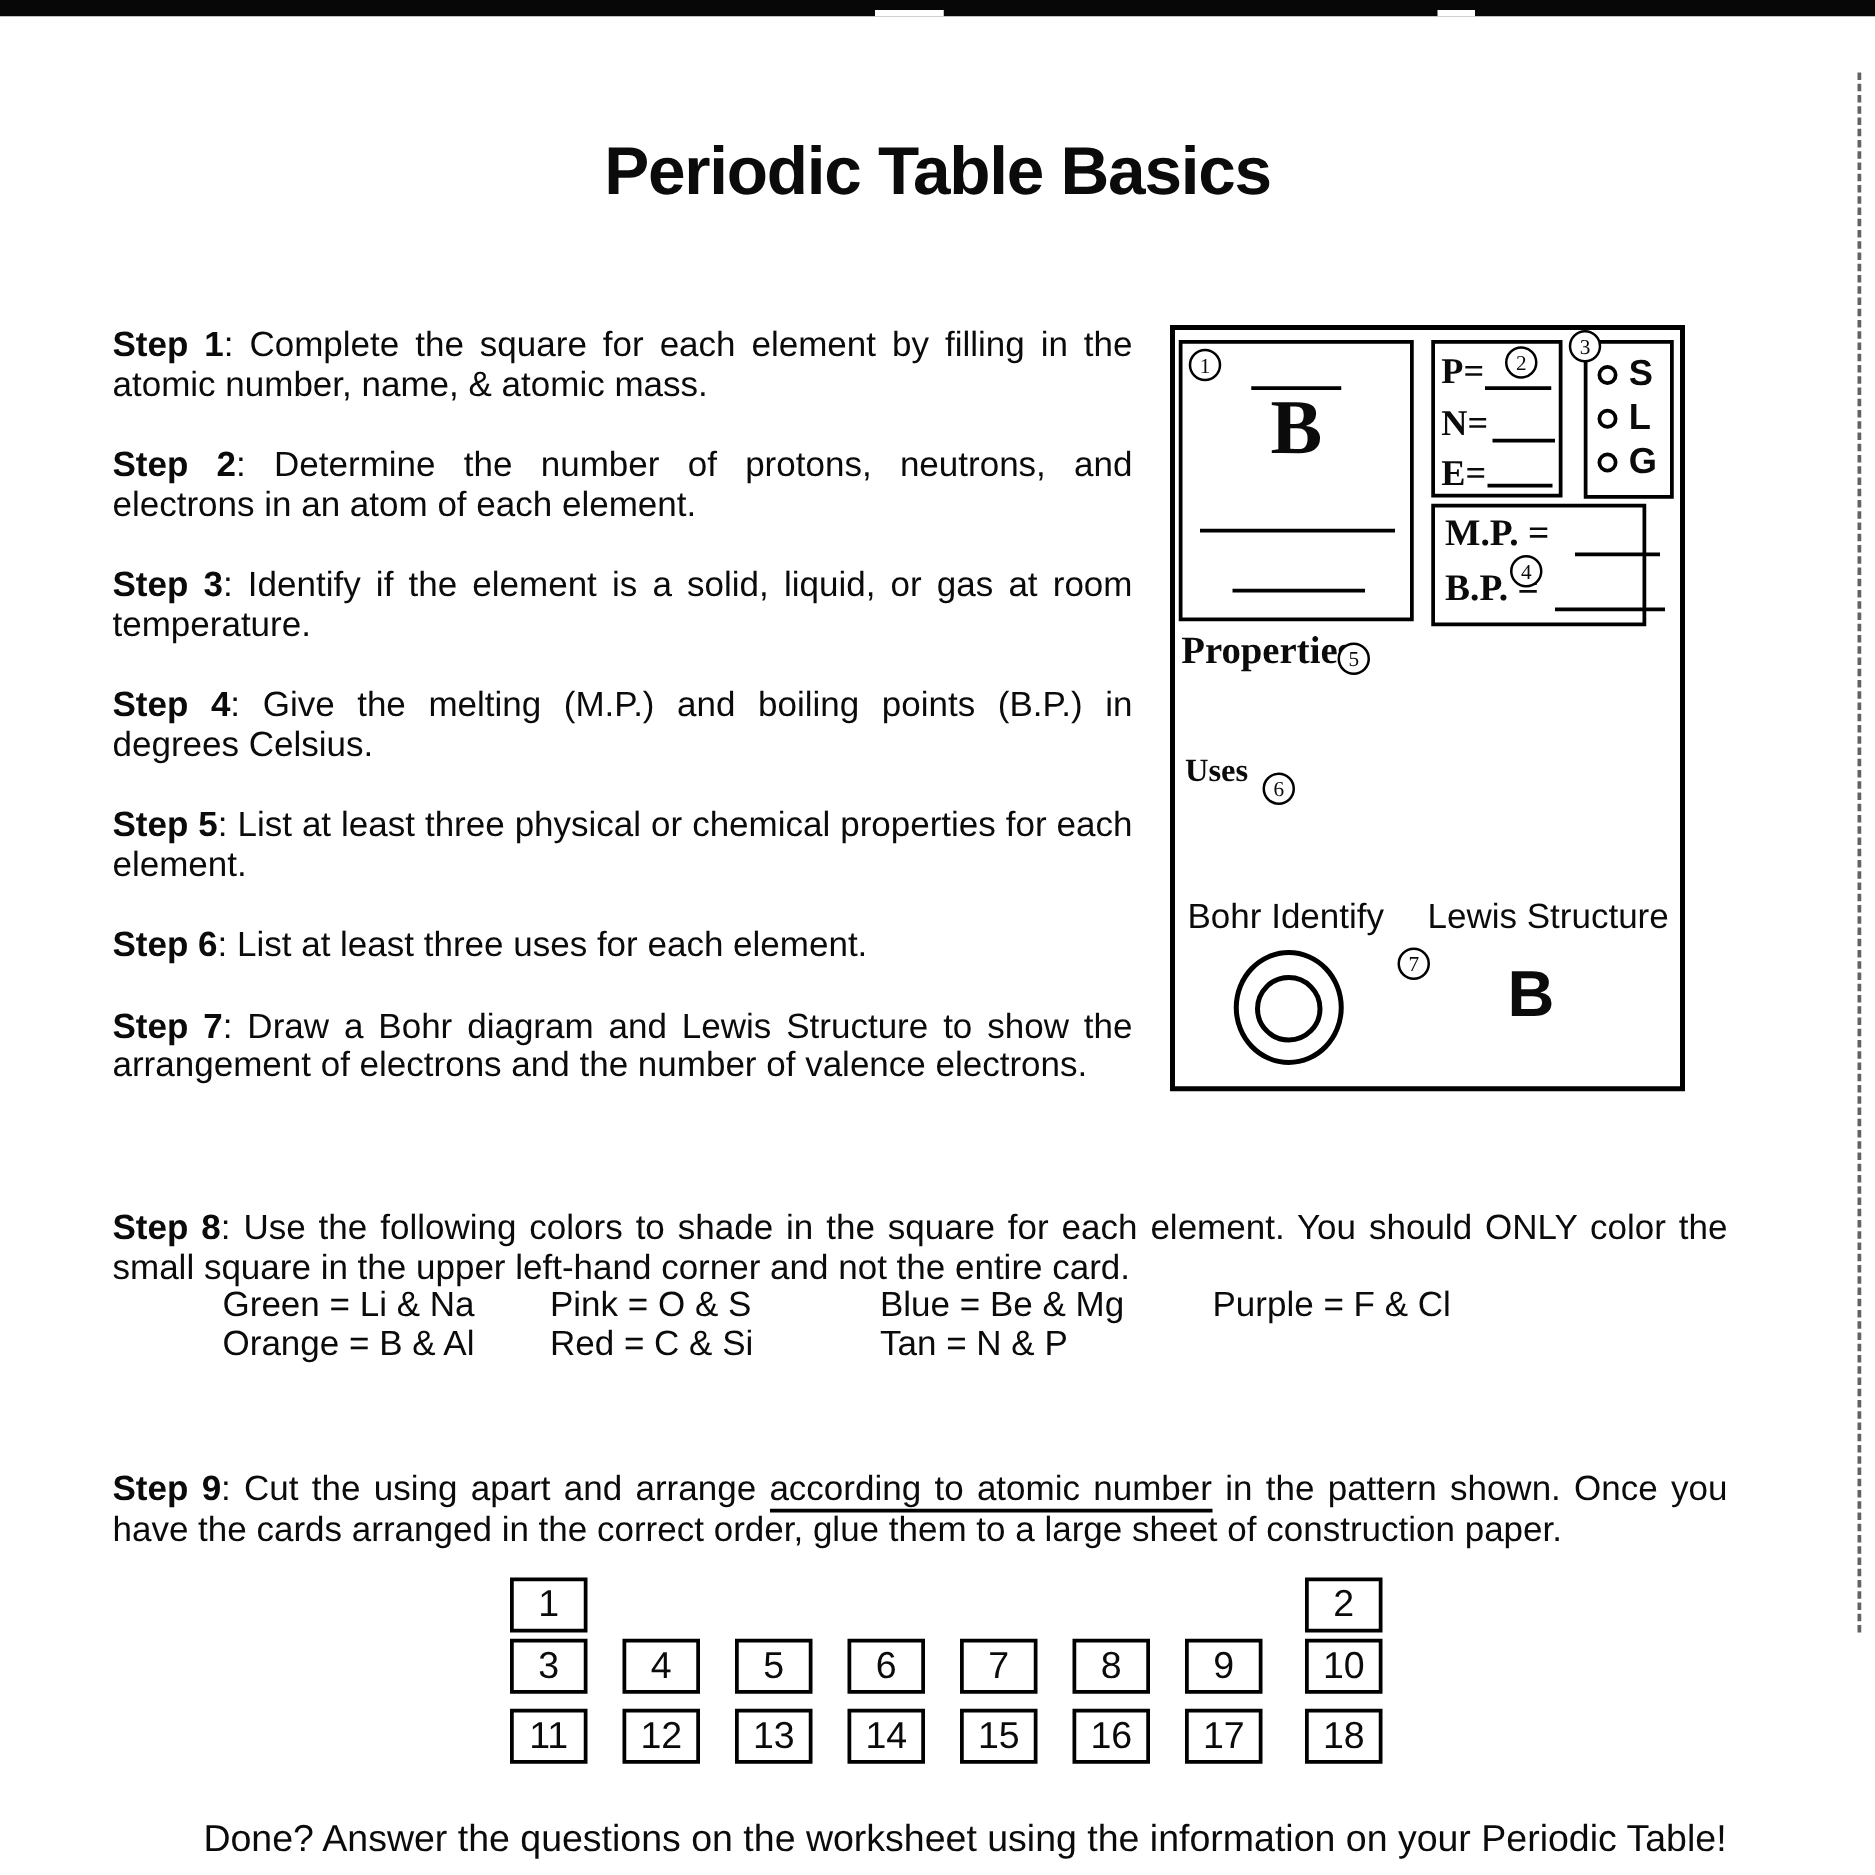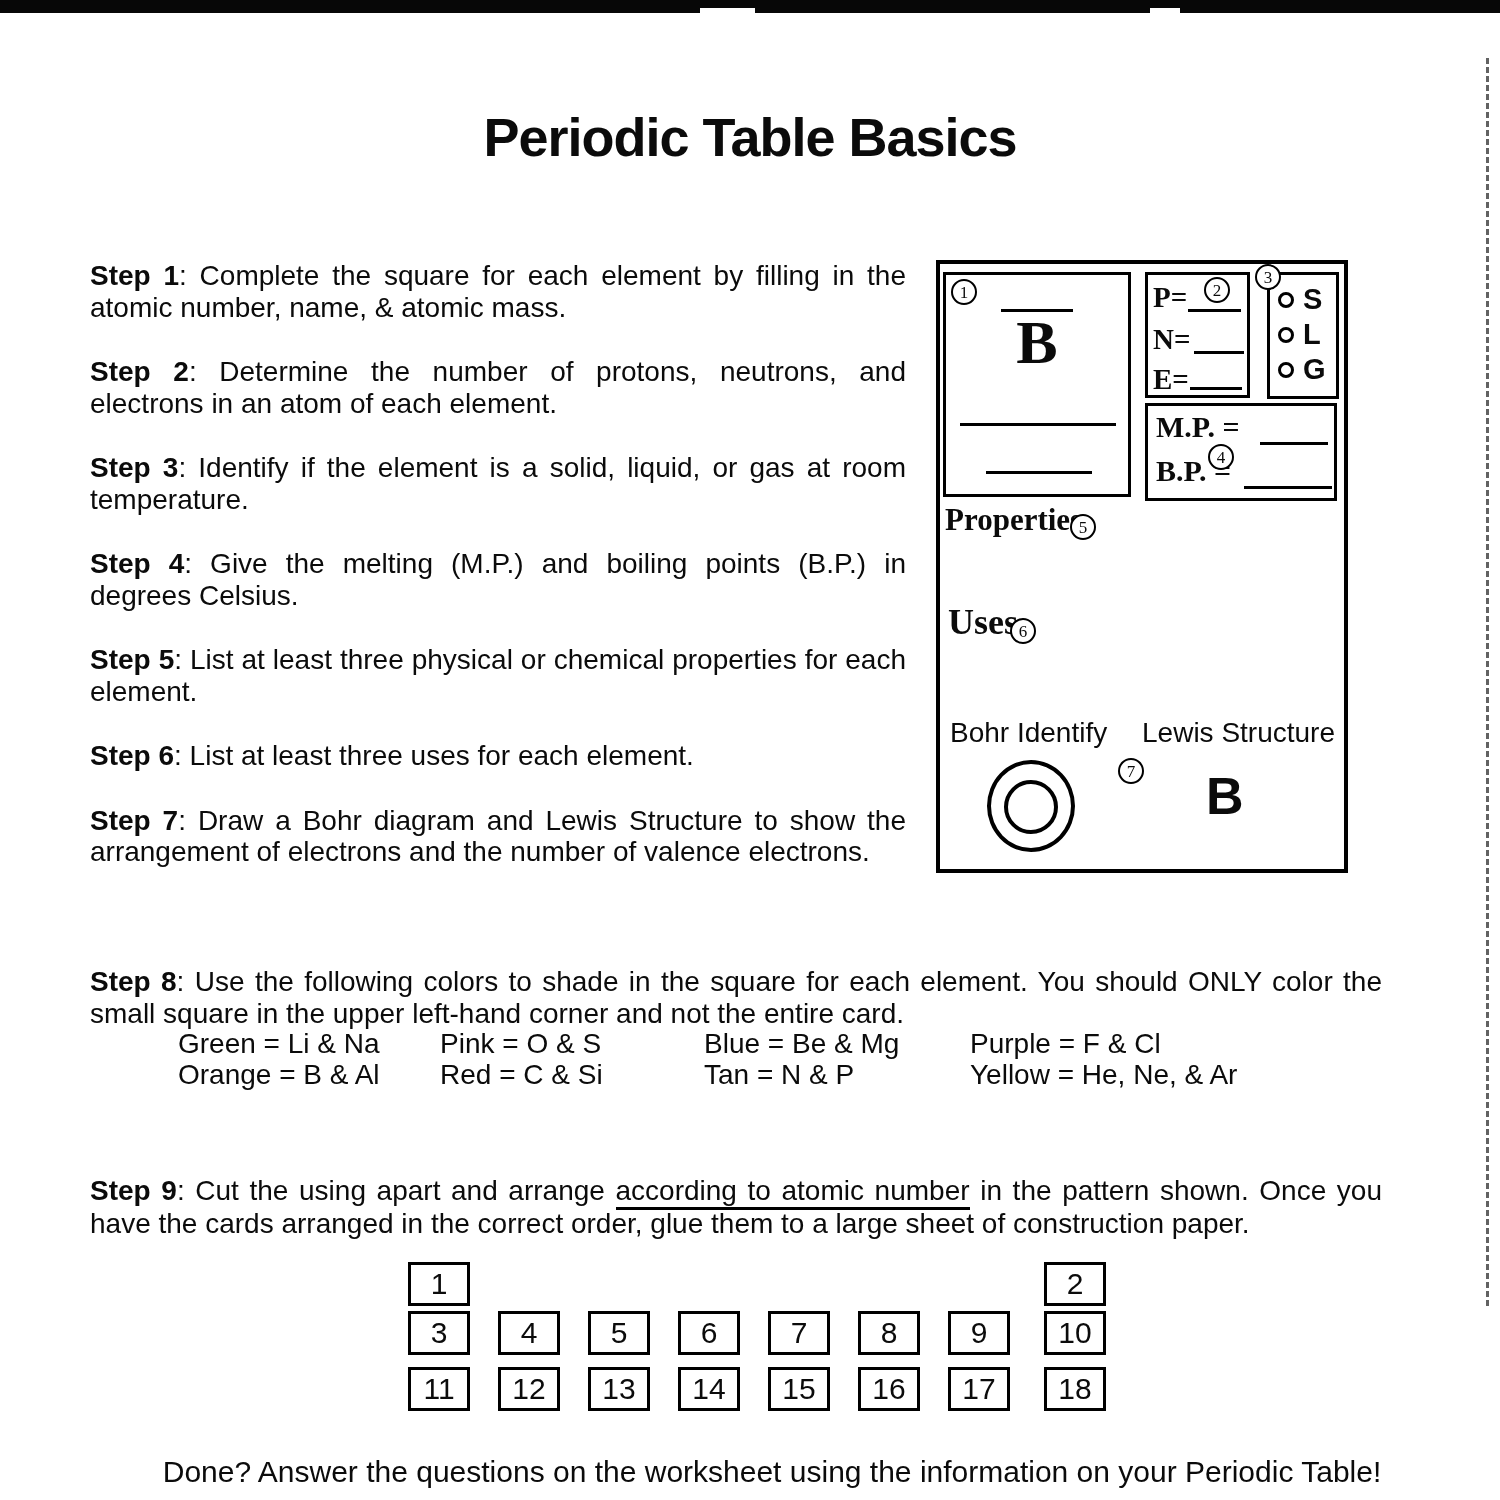--- a/index.html
+++ b/index.html
@@ -56,21 +56,21 @@
   .pnebox { position:absolute; left:205px; top:8px; width:105px; height:126px; border:3px solid #000; }
   .pnelbl { position:absolute; font-family:"Liberation Serif", serif; font-weight:bold;
             font-size:29px; line-height:1; }
 
   .slgbox { position:absolute; left:327px; top:8px; width:72px; height:127px; border:3px solid #000;
             display:flex; flex-direction:column; justify-content:space-between; padding:10px 6px 12px 8px; }
   .slgrow { display:flex; align-items:center; gap:9px; }
   .ocirc  { width:16px; height:16px; border:3px solid #000; border-radius:50%; flex:none; }
   .slglet { font-weight:bold; font-size:29px; line-height:1; }
 
-  .mpbox  { position:absolute; left:205px; top:139px; width:192px; height:98px; border:3px solid #000;text-align:center; }
+  .mpbox  { position:absolute; left:205px; top:139px; width:172px; height:98px; border:3px solid #000;text-align:center; }
   .mplbl  { position:absolute; font-family:"Liberation Serif", serif; font-weight:bold;
             font-size:30px; line-height:1; }
 
   .cardword { position:absolute; font-family:"Liberation Serif", serif; font-weight:bold;
               font-size:30px; line-height:1; }
   .bl-row { position:absolute; left:10px; top:454px; width:385px; display:flex;
             justify-content:space-between; font-size:28px; line-height:1.1; }
   .bohr-outer { position:absolute; left:47px; top:496px; width:88px; height:92px;
                 border:4px solid #000; border-radius:50%; }
   .bohr-inner { position:absolute; left:64px; top:516px; width:54px; height:54px;
@@ -145,21 +145,21 @@
     <div class="mplbl" style="left:8px; top:6px;">M.P. =</div>
     <div class="bline" style="left:112px; top:36px; width:68px;"></div>
     <div class="circ" style="left:60px; top:38px;">4</div>
     <div class="mplbl" style="left:8px; top:50px;">B.P. =</div>
     <div class="bline" style="left:96px; top:80px; width:88px;"></div>
   </div>
 
   <div class="cardword" style="left:5px; top:240px; font-size:31px;">Properties</div>
   <div class="circ" style="left:130px; top:250px;">5</div>
 
-  <div class="cardword" style="left:8px; top:340px; font-size:36px;">Uses</div>
+  <div class="cardword" style="left:8px; top:340px; font-size:26px;">Uses</div>
   <div class="circ" style="left:70px; top:354px;">6</div>
 
   <div class="bl-row">
     <span>Bohr Identify</span>
     <span>Lewis Structure</span>
   </div>
   <div class="circ" style="left:178px; top:494px;">7</div>
   <div class="bohr-outer"></div>
   <div class="bohr-inner"></div>
   <div class="lewis-sym">B</div>
@@ -168,21 +168,20 @@
 <p class="step8"><span class="lbl">Step 8</span><span>:  Use the following colors to shade in the square for each element.  You should ONLY color the small square in the upper left-hand corner and not the entire card.</span></p>
 
 <div class="colorkey">
   <div>Green = Li &amp; Na</div>
   <div>Pink = O &amp; S</div>
   <div>Blue = Be &amp; Mg</div>
   <div>Purple = F &amp; Cl</div>
   <div>Orange = B &amp; Al</div>
   <div>Red = C &amp; Si</div>
   <div>Tan = N &amp; P</div>
-  <div>Yellow = He, Ne, &amp; Ar</div>
 </div>
 
 <p class="step9"><span class="lbl">Step 9</span><span>:  Cut the using apart and arrange </span><span class="uline">according to atomic number</span><span> in the pattern shown. Once you have the cards arranged in the correct order, glue them to a large sheet of construction paper.</span></p>
 
 <div>
   <div class="pbox" style="left:408px;  top:1262px;">1</div>
   <div class="pbox" style="left:1044px; top:1262px;">2</div>
 
   <div class="pbox" style="left:408px;  top:1311px;">3</div>
   <div class="pbox" style="left:498px;  top:1311px;">4</div>

